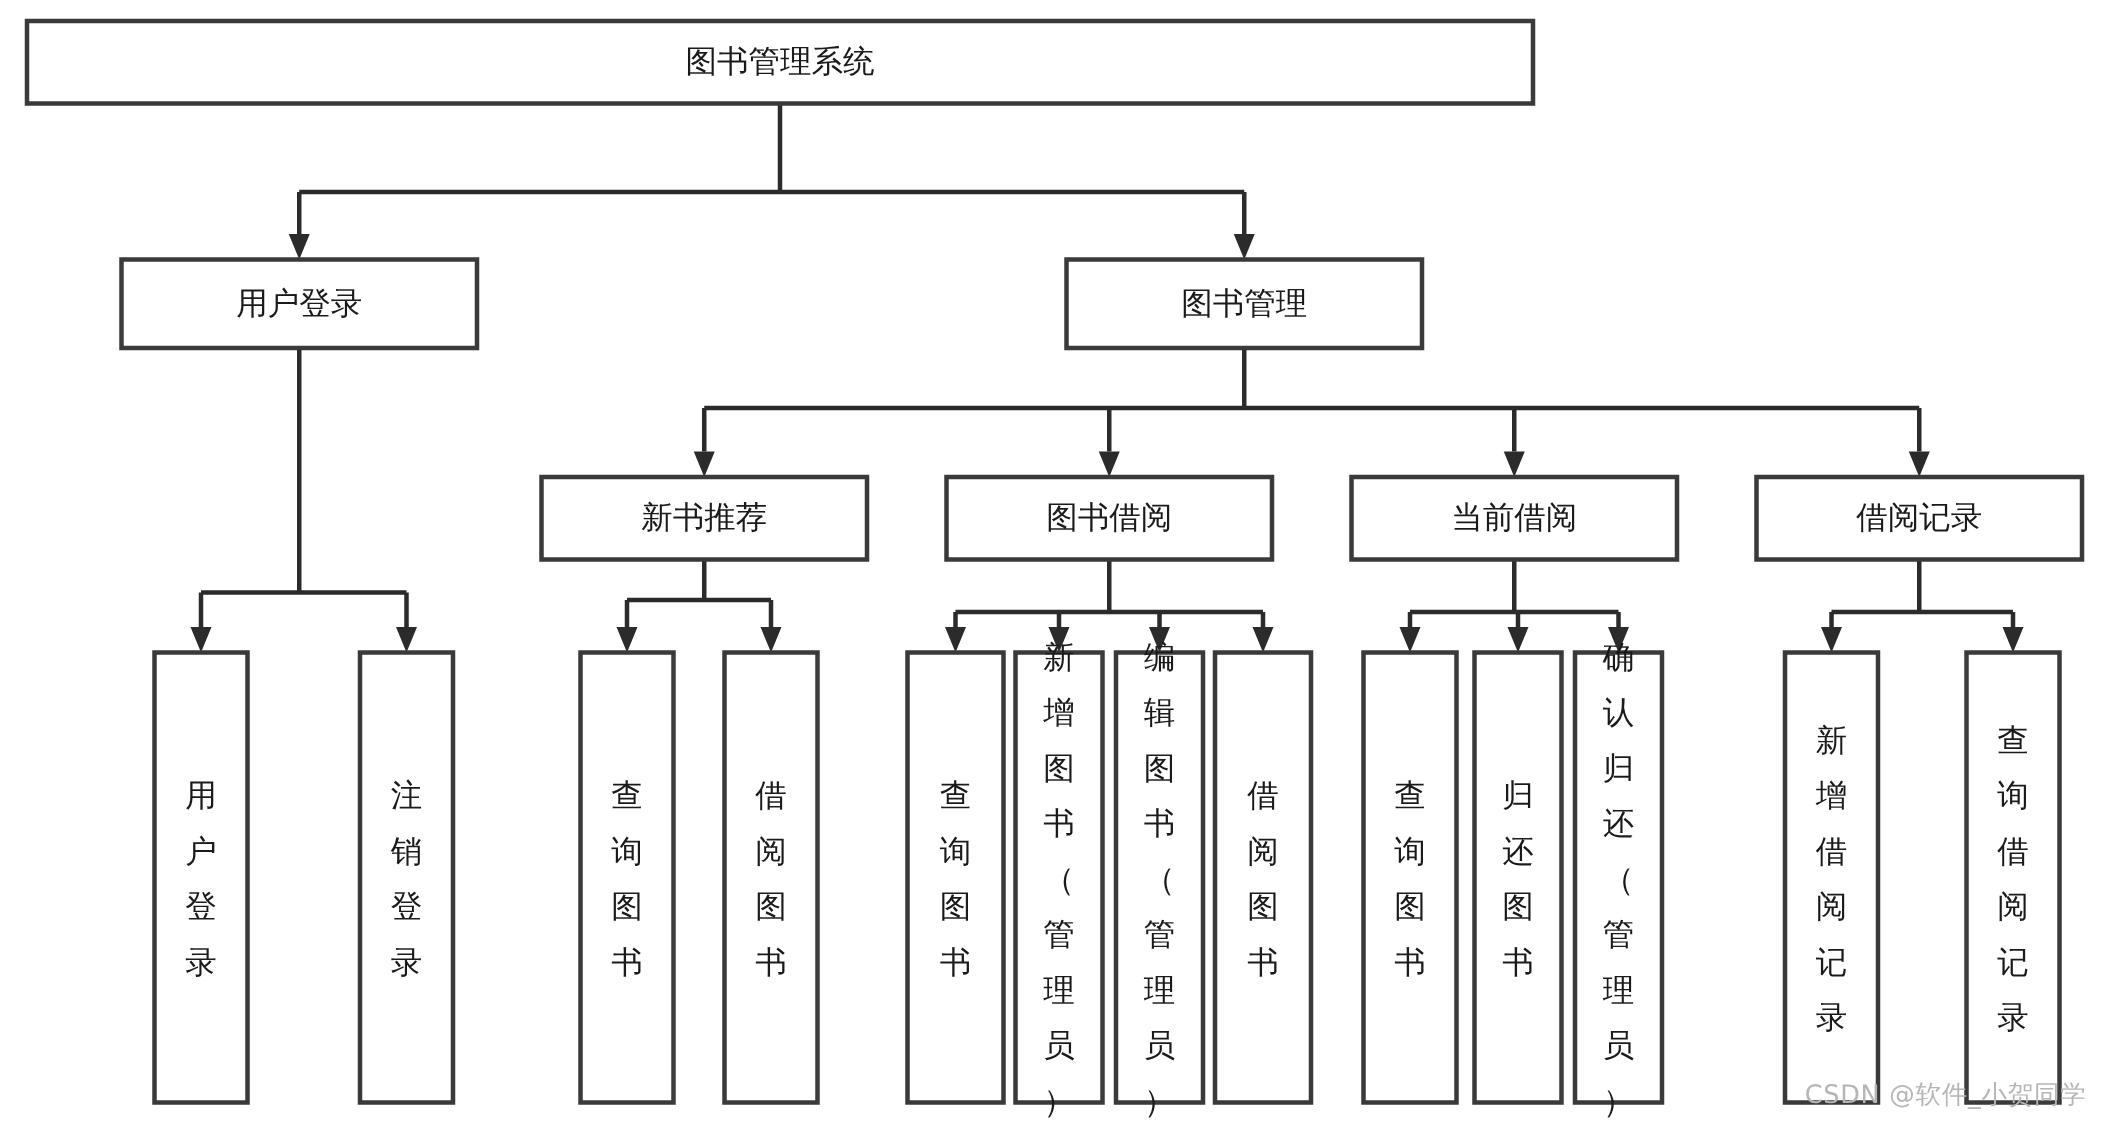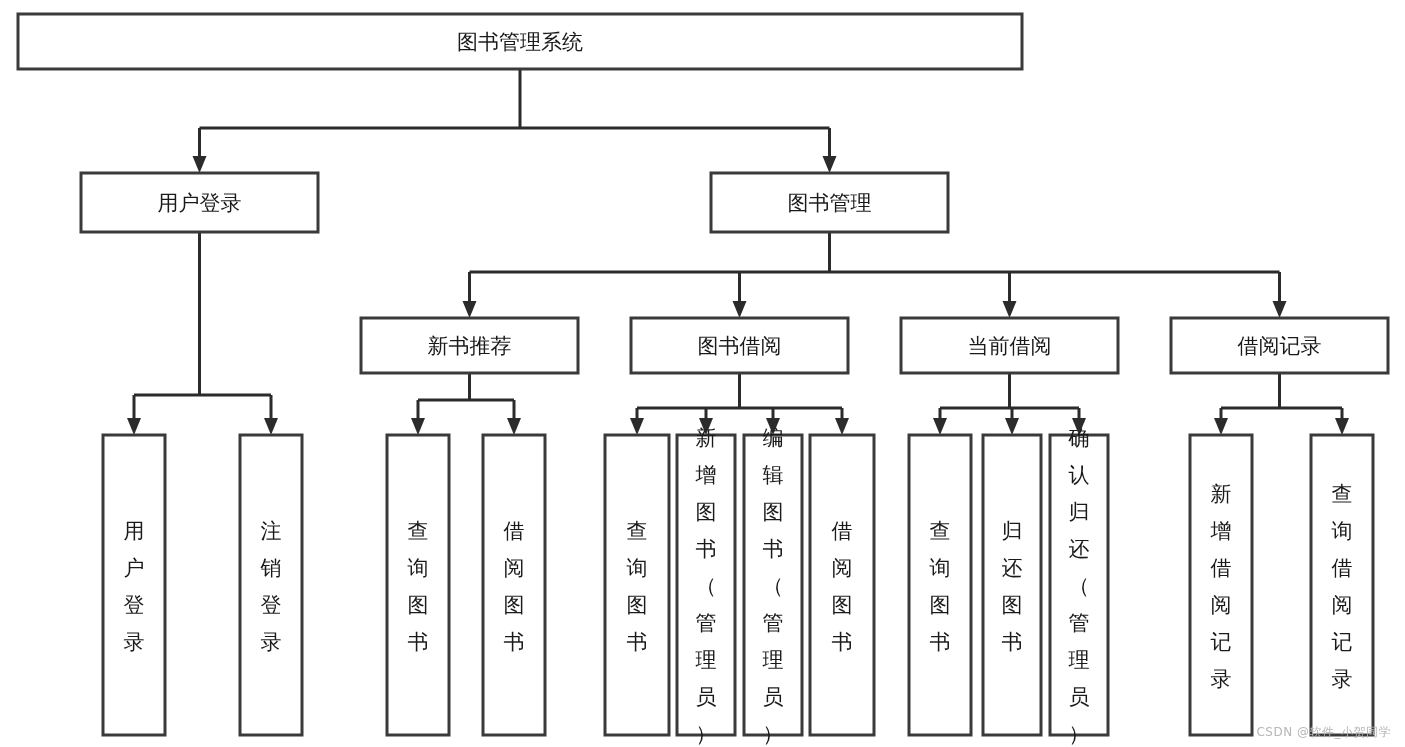--- a/index.html
+++ b/index.html
@@ -54,21 +54,21 @@
     fill: #1a1a1a;
     font-family: "DejaVu Sans", "Liberation Sans", sans-serif;
     font-size: 21px;
     text-anchor: middle;
   }
   .watermark {
     position: absolute;
     right: 14px;
     bottom: 6px;
     color: #b6b6b6;
-    font-size: 12px;
+    font-size: 17px;
     font-family: "DejaVu Sans", "Liberation Sans", sans-serif;
     letter-spacing: 0.5px;
     white-space: nowrap;
     user-select: none;
   }
 </style>
 </head>
 <body>
 
 <div id="diagram-root">

